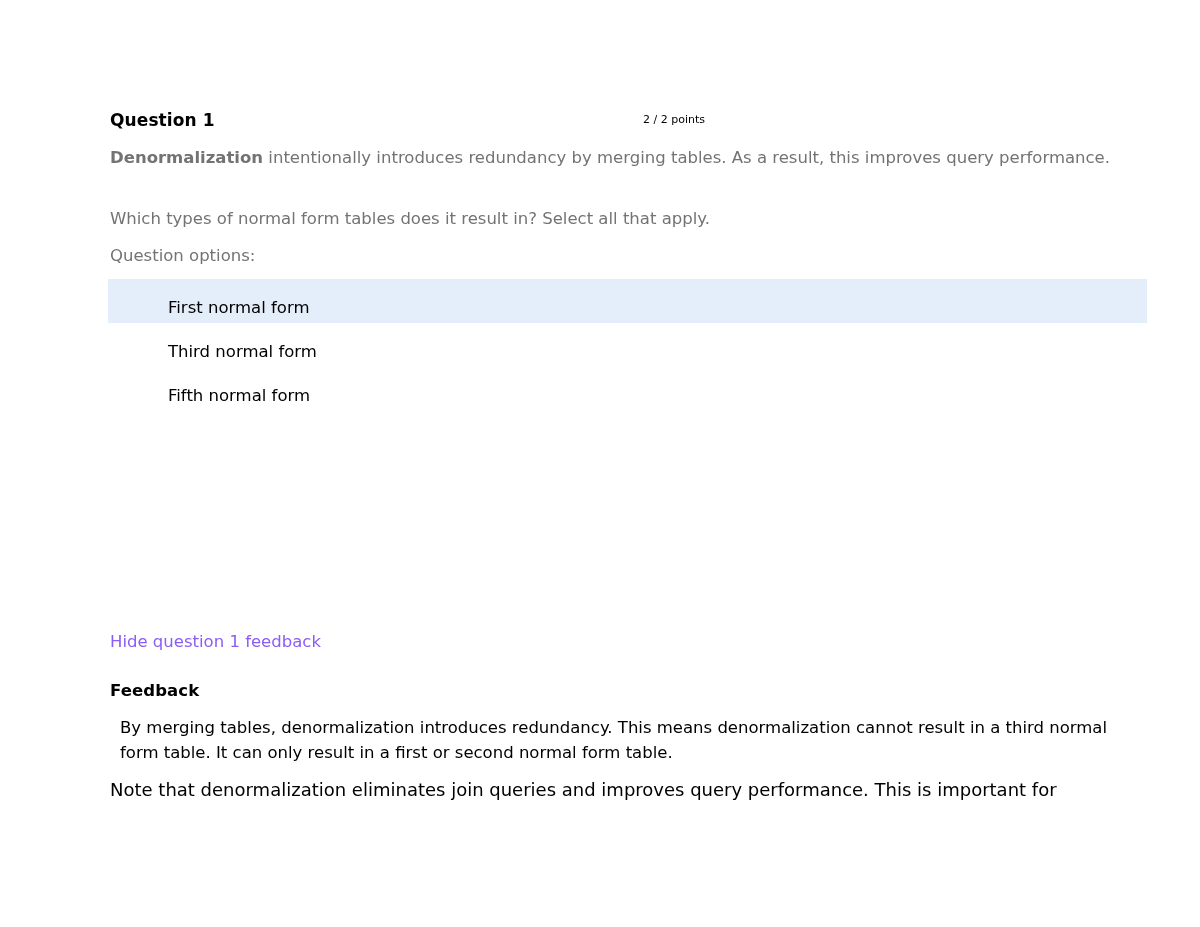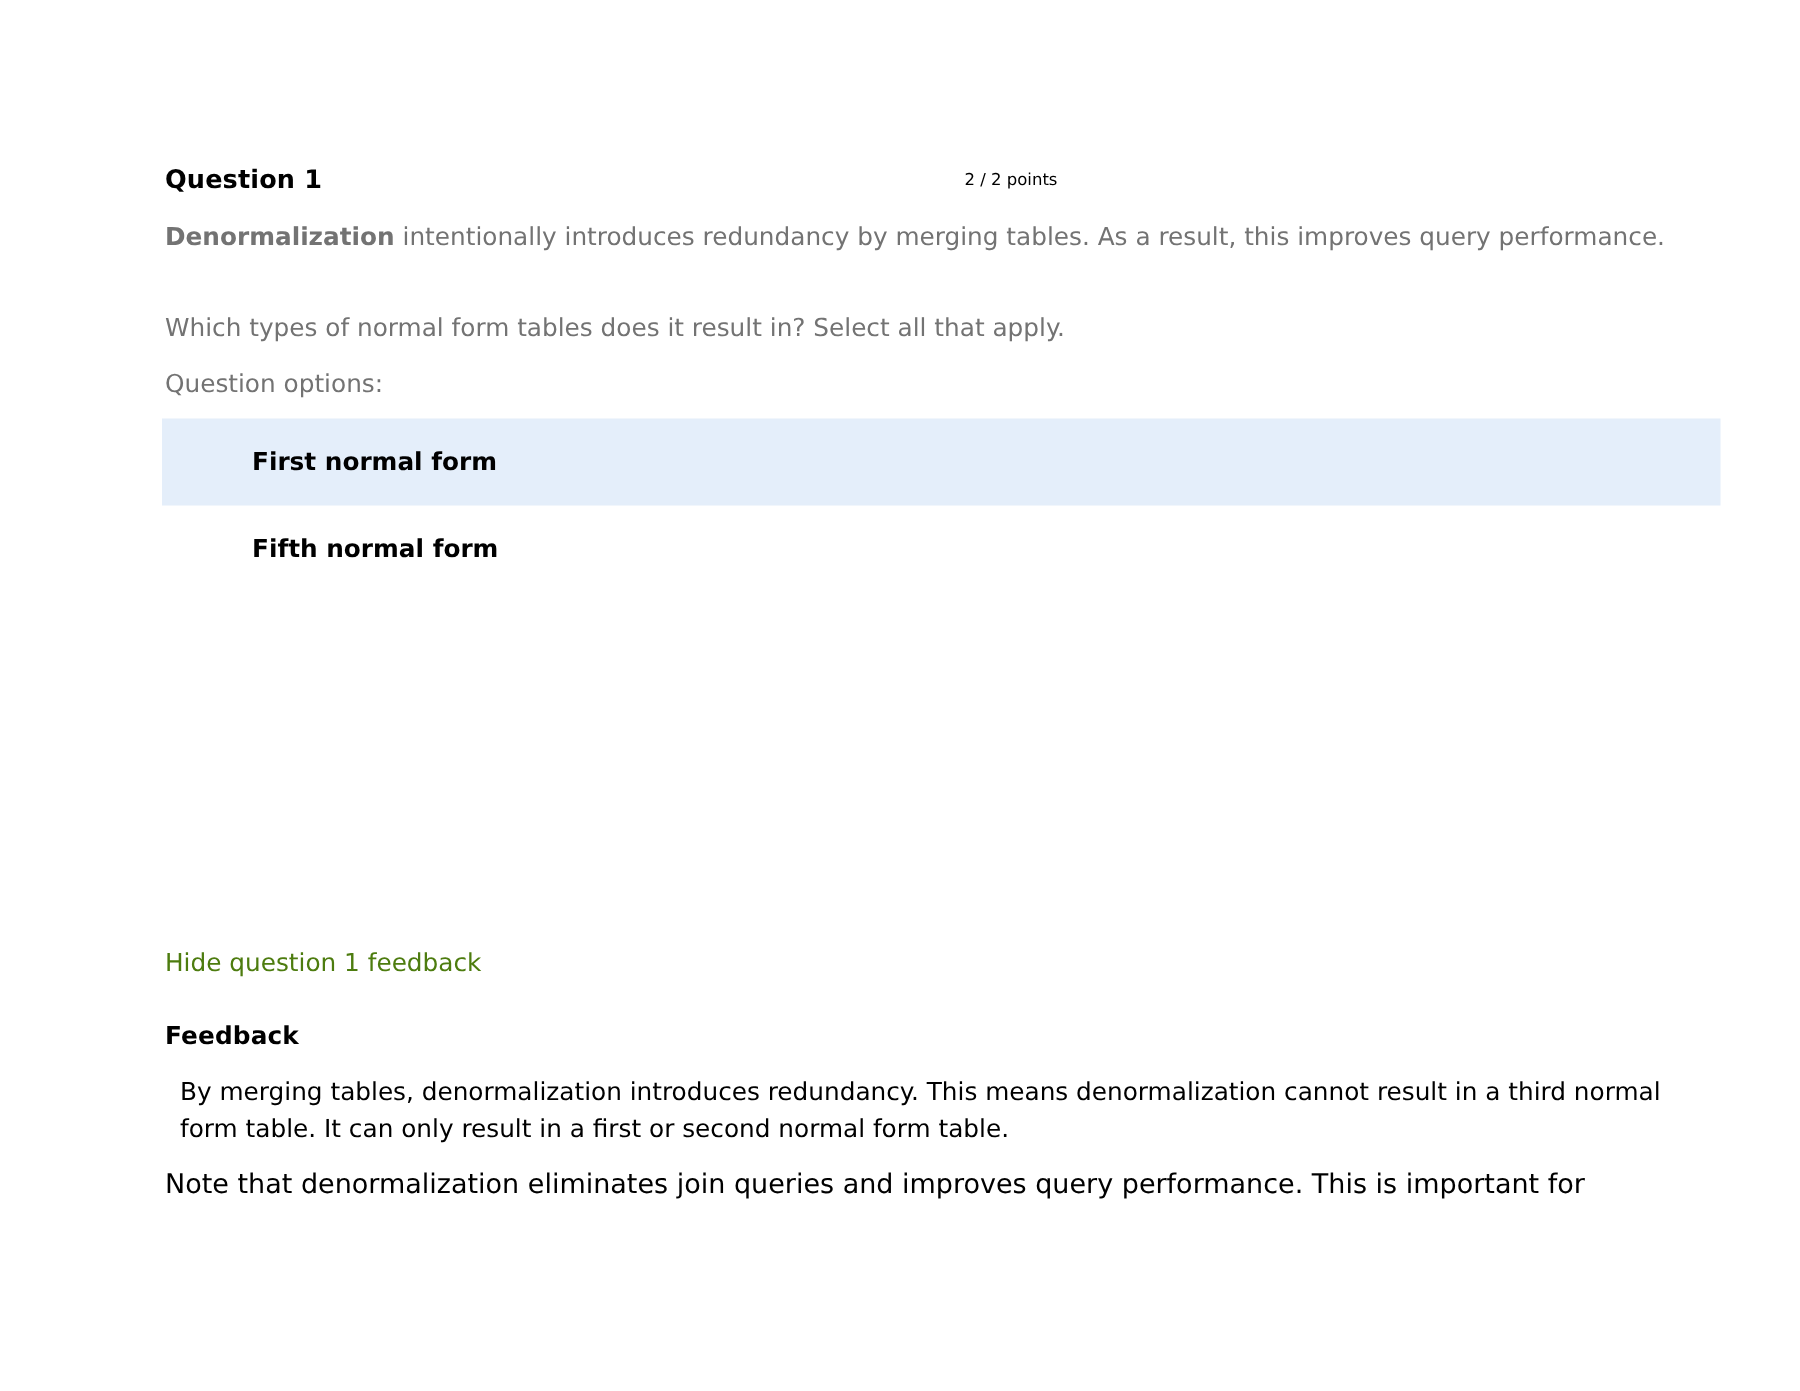--- a/index.html
+++ b/index.html
@@ -81,24 +81,23 @@
 
   
   .options {
     position: absolute;
     left: 108px;
     top: 279px;
     width: 1039px;
   }
   .option-row {
     position: relative;
-    height: 58px;
+    height: 44px;
     box-sizing: border-box;
     background: transparent;
-    font-weight: bold;
   }
   .option-row.selected {
     background: #e4eefa;
   }
   .option-label {
     position: absolute;
     left: 60px;
     top: 0;
     height: 58px;
     line-height: 58px;
@@ -106,21 +105,21 @@
     white-space: nowrap;
   }
 
   
   .hide-feedback {
     position: absolute;
     left: 110px;
     top: 629px;
     font-size: 16.5px;
     line-height: 25px;
-    color: #4d7c0f;
+    color: #8b5cf6;
     cursor: pointer;
   }
 
   
   .feedback-heading {
     position: absolute;
     left: 110px;
     top: 678px;
     font-size: 16.5px;
     font-weight: bold;
@@ -161,20 +160,23 @@
 
     <div class="q-para p-which">Which types of normal form tables does it result in? Select all that apply.</div>
 
     <div class="q-para p-options-label">Question options:</div>
 
     <div class="options">
       <div class="option-row selected" style="background: rgb(228, 238, 250);">
         <span class="option-label">First normal form</span>
       </div>
       <div class="option-row">
+        <span class="option-label">Third normal form</span>
+      </div>
+      <div class="option-row">
         <span class="option-label">Fifth normal form</span>
       </div>
     </div>
 
     <div class="hide-feedback">Hide question 1 feedback</div>
 
     <div class="feedback-heading">Feedback</div>
 
     <div class="f-para1">By merging tables, denormalization introduces redundancy. This means denormalization cannot result in a third normal form table. It can only result in a first or second normal form table.</div>
 

